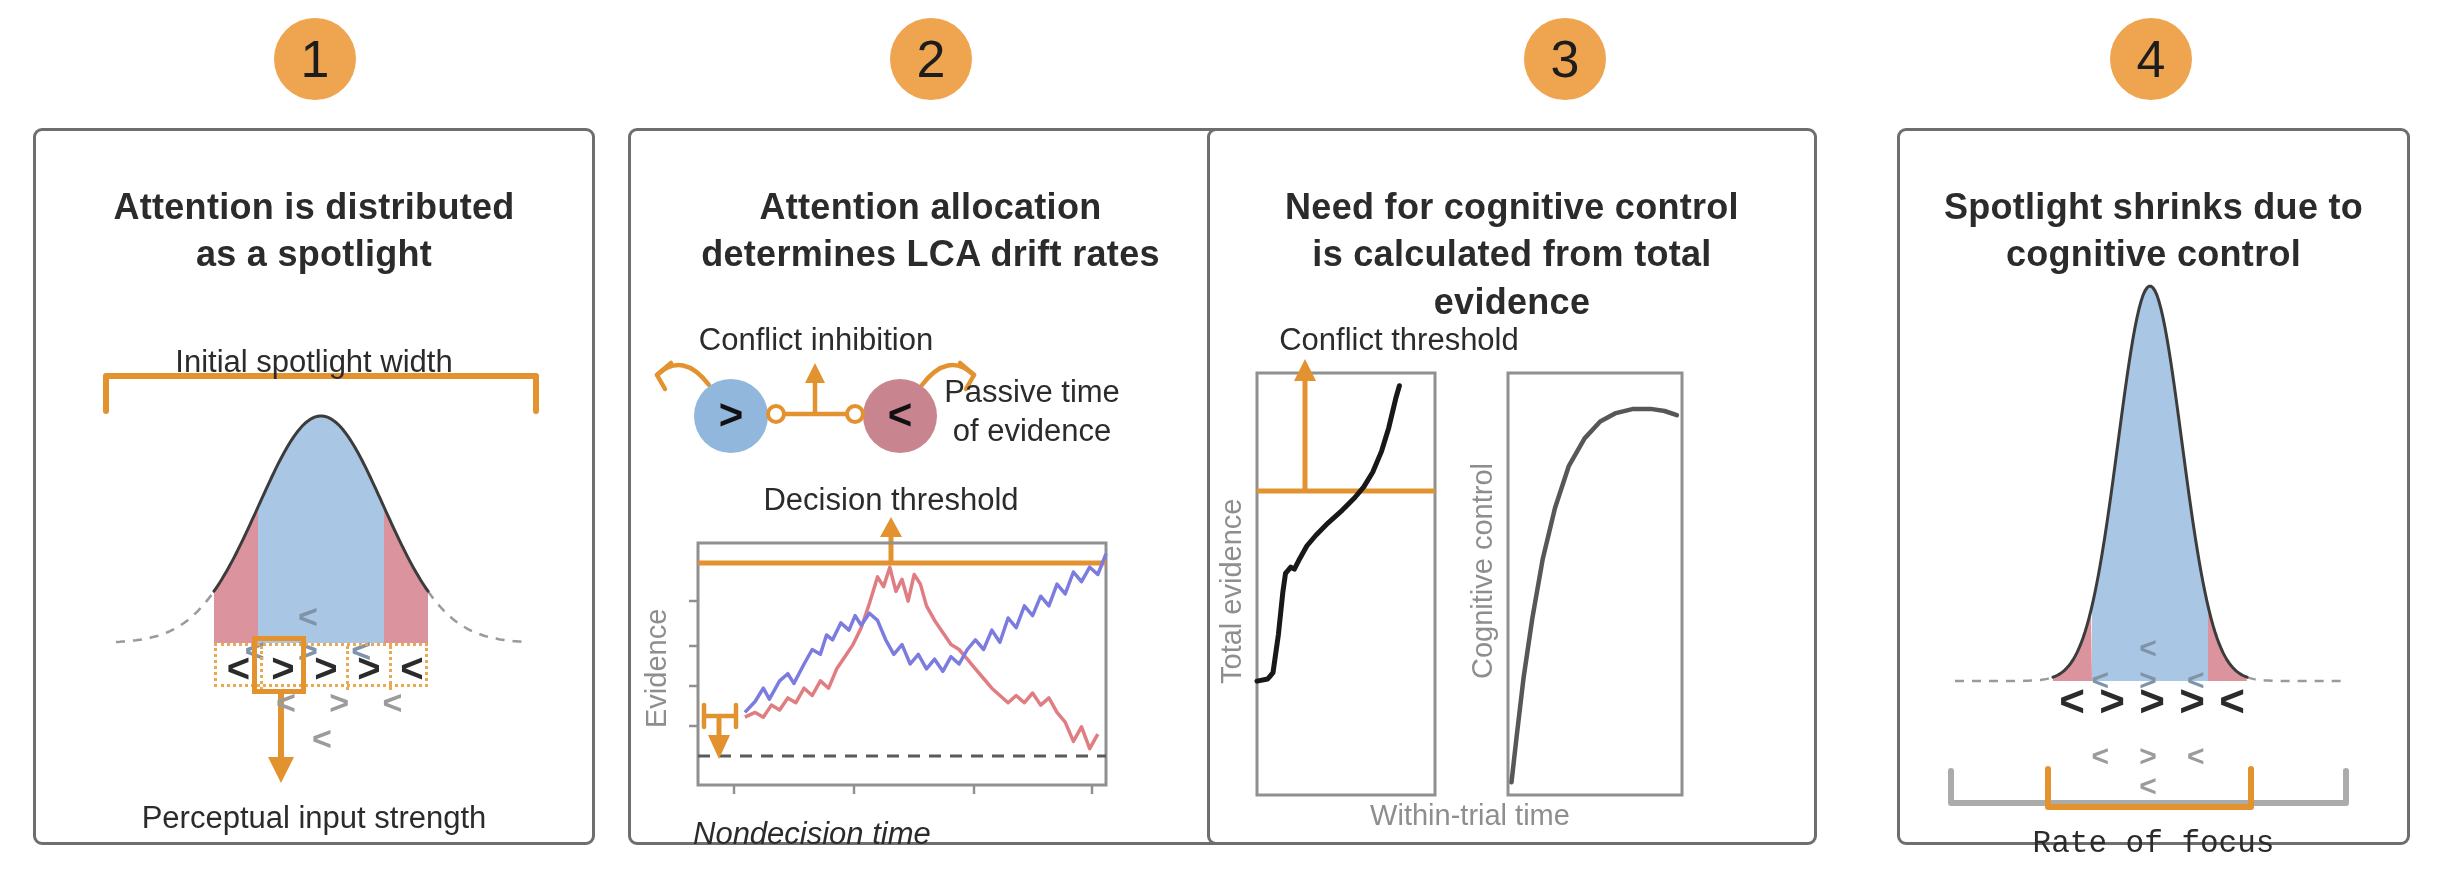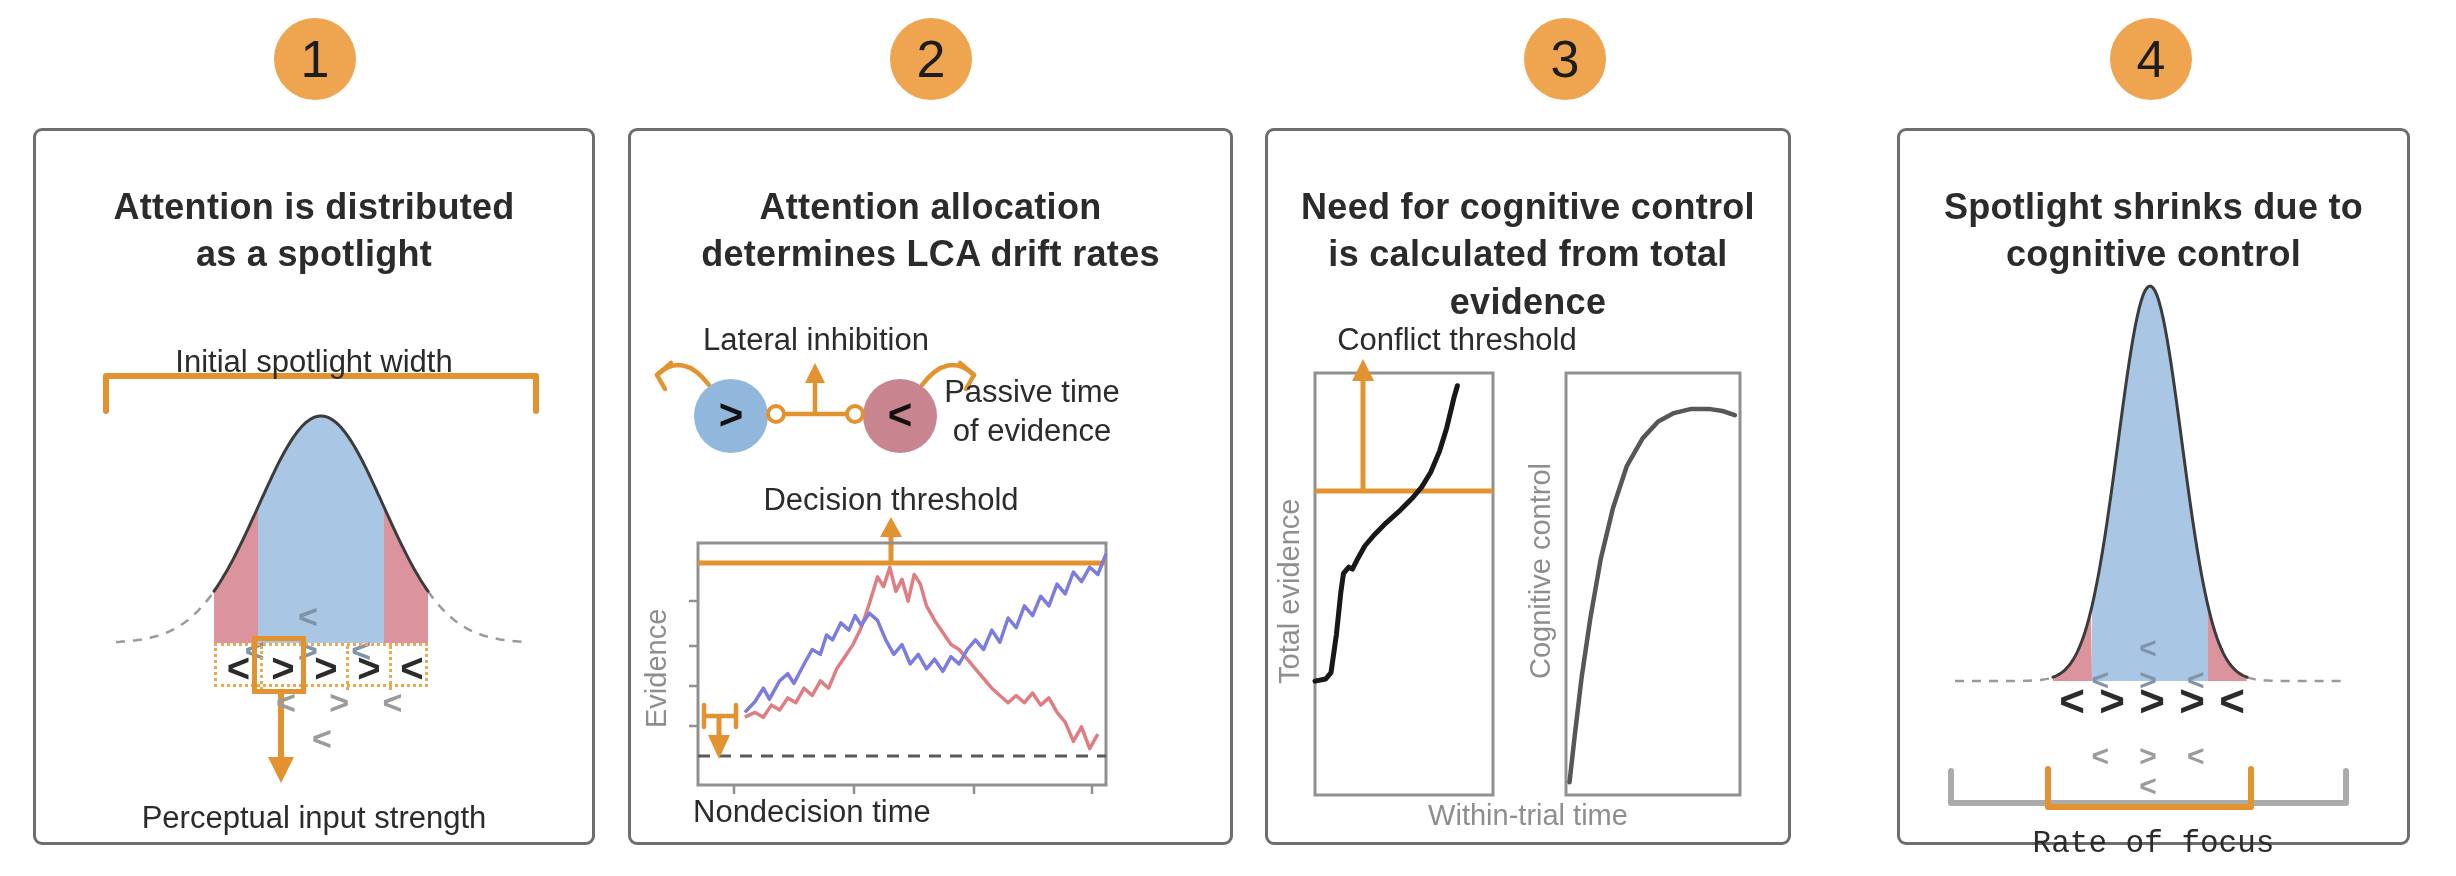--- a/index.html
+++ b/index.html
@@ -145,31 +145,31 @@
       <path class="orange-thin" d="M73,574 L73,596 M73,585 L105,585 M105,574 L105,596"></path>
       <line x1="88" y1="585" x2="88" y2="608" stroke="#E2932F" stroke-width="5"></line>
       <polygon class="orange-fill" points="88,628 77,604 99,604"></polygon>
 
       <polyline class="trace-red" points="113.9,586.2 124.1,581.4 132.3,586.2 140.4,574.1 148.6,579.0 156.8,566.9 164.9,571.7 173.1,557.2 181.2,564.5 189.4,549.9 197.6,557.2 205.7,537.8 213.9,525.7 222.0,513.6 230.2,496.7 238.4,472.5 246.5,445.9 252.6,455.6 258.8,436.2 264.9,460.4 271.0,448.3 277.1,470.1 283.2,443.5 289.4,453.1 295.5,474.9 303.6,489.4 311.8,501.5 320.0,513.6 328.1,518.5 336.3,528.2 344.4,537.8 352.6,547.5 360.8,557.2 368.9,564.5 377.1,571.7 385.2,564.5 393.4,571.7 401.6,562.0 409.7,574.1 417.9,566.9 426.0,581.4 434.2,591.1 442.4,610.4 450.5,595.9 458.7,617.7 466.8,603.2"></polyline>
       <polyline class="trace-blue" points="113.9,581.4 124.1,570.5 132.3,557.2 138.4,568.1 148.6,549.9 156.8,542.7 162.9,552.4 173.1,533.0 181.2,518.5 189.4,523.3 195.5,504.0 201.6,508.8 209.8,491.9 218.0,499.1 224.1,484.6 230.2,494.3 238.4,482.2 246.5,489.4 254.7,508.8 262.8,523.3 271.0,513.6 279.2,533.0 287.3,523.3 295.5,537.8 303.6,528.2 311.8,540.3 320.0,525.7 328.1,533.0 336.3,518.5 344.4,508.8 352.6,518.5 360.8,499.1 368.9,511.2 377.1,487.0 385.2,496.7 393.4,474.9 401.6,484.6 409.7,465.2 417.9,474.9 426.0,453.1 434.2,462.8 442.4,441.0 450.5,450.7 458.7,436.2 466.8,443.5 475.0,422.9"></polyline>
     </svg>
 
     <h2 class="title">Attention allocation
 determines LCA drift rates</h2>
-    <div class="lbl" style="left:20px;top:190px;width:330px;">Lateral inhibition</div>
+    <div class="lbl" style="left:20px;top:190px;width:330px;">Conflict inhibition</div>
     <div class="lca-glyph" style="left:75px;top:260px;">&gt;</div>
     <div class="lca-glyph" style="left:244px;top:260px;">&lt;</div>
     <div class="lbl" style="left:286px;top:242px;width:230px;">Passive time
 of evidence</div>
     <div class="lbl" style="left:90px;top:350px;width:340px;">Decision threshold</div>
     <div class="vlabel" style="left:4px;top:430px;height:215px;width:42px;">Evidence</div>
-    <div class="lbl" style="left:62px;top:662px;width:340px;text-align:left;">Nondecision time</div>
-  </section>
-
-  <section class="panel" style="left:1265px;width:526px;">
+    <div class="lbl" style="left:62px;top:684px;width:340px;text-align:left;font-style:italic;">Nondecision time</div>
+  </section>
+
+  <section class="panel" style="left:1207px;width:610px;">
     <svg width="591" height="710" viewBox="0 0 591 710">
 
       <rect class="plotbox" x="47" y="242" width="178" height="422"></rect>
       <line x1="47" y1="360" x2="225" y2="360" stroke="#E2932F" stroke-width="5"></line>
       <line x1="95" y1="360" x2="95" y2="246" stroke="#E2932F" stroke-width="5"></line>
       <polygon class="orange-fill" points="95,228 84,250 106,250"></polygon>
       <polyline class="curve-black" points="47.0,550.1 57.7,548.0 63.0,541.6 68.4,503.6 72.8,461.4 75.5,442.4 80.8,436.1 84.4,438.2 89.7,427.7 96.8,415.0 105.7,404.5 118.2,391.8 132.4,379.1 144.9,366.5 153.8,355.9 162.7,341.2 171.6,320.1 178.7,296.9 185.8,267.3 189.4,254.7"></polyline>
 
       <rect class="plotbox" x="298" y="242" width="174" height="422"></rect>
       <polyline class="curve-gray" points="301.5,651.3 306.7,604.9 313.7,545.8 322.4,486.8 332.8,427.7 345.0,377.0 358.9,334.8 374.6,307.4 390.2,290.5 405.9,282.1 423.3,277.9 440.7,277.9 454.6,280.0 466.8,284.2"></polyline>

